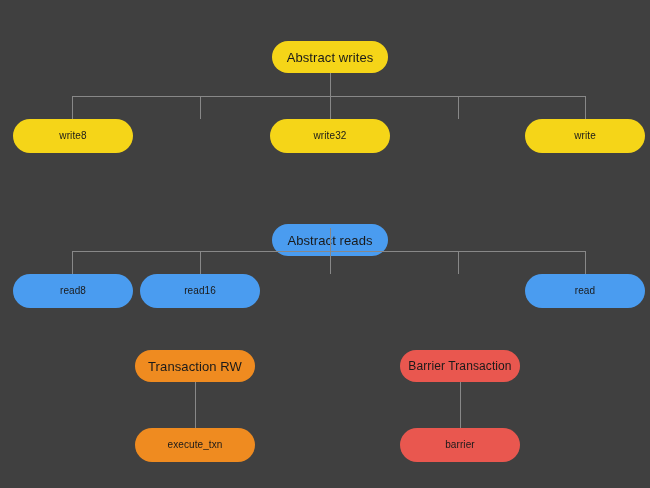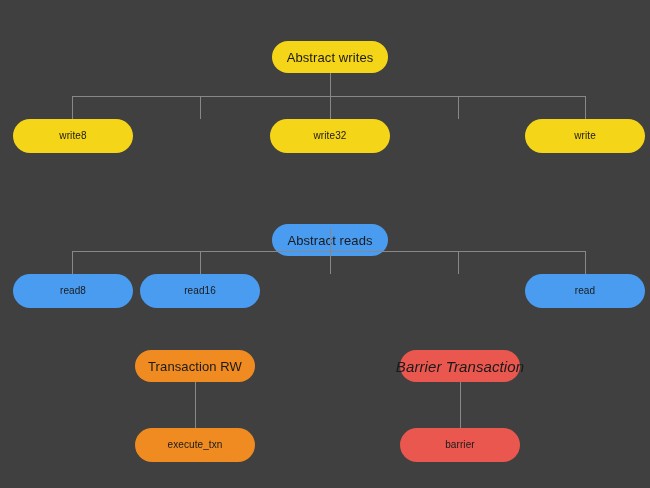--- a/index.html
+++ b/index.html
@@ -46,21 +46,21 @@
   }
   .node.yellow { background: #f5d518; }
   .node.blue   { background: #4a9cf0; }
   .node.orange { background: #ef8b20; }
   .node.red    { background: #e9574f; }
 
   
   .node.root { height: 32px; font-size: 13px; }
   .node.leaf { height: 34px; }
 
-  .node.small-text { font-size: 15px; font-style: italic; }
+  .node.small-text { font-size: 12px; }
 </style>
 </head>
 <body>
 
 <div id="diagram">
 
   <div class="node root yellow" style="left:272px; top:41px; width:116px;">Abstract writes</div>
 
   <div class="conn conn-v" style="left:330px; top:73px; height:23px;"></div>
 

